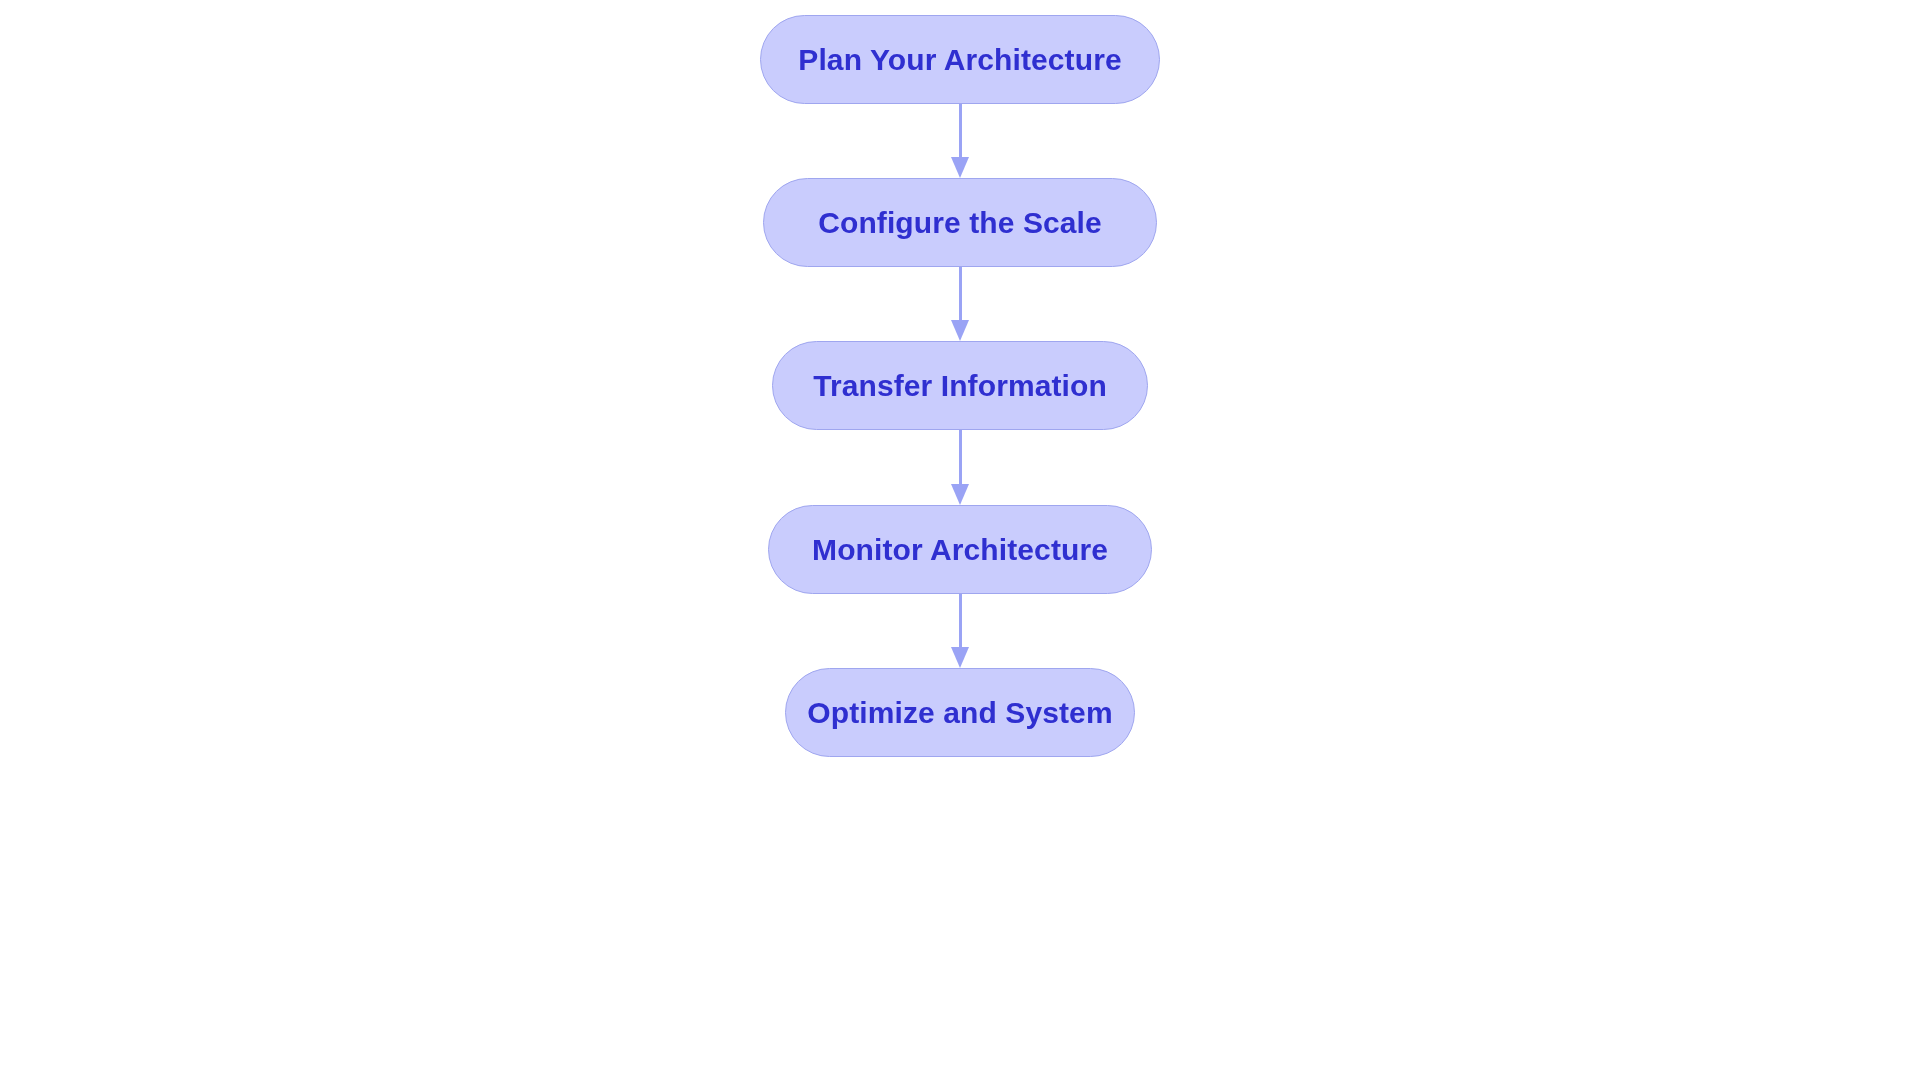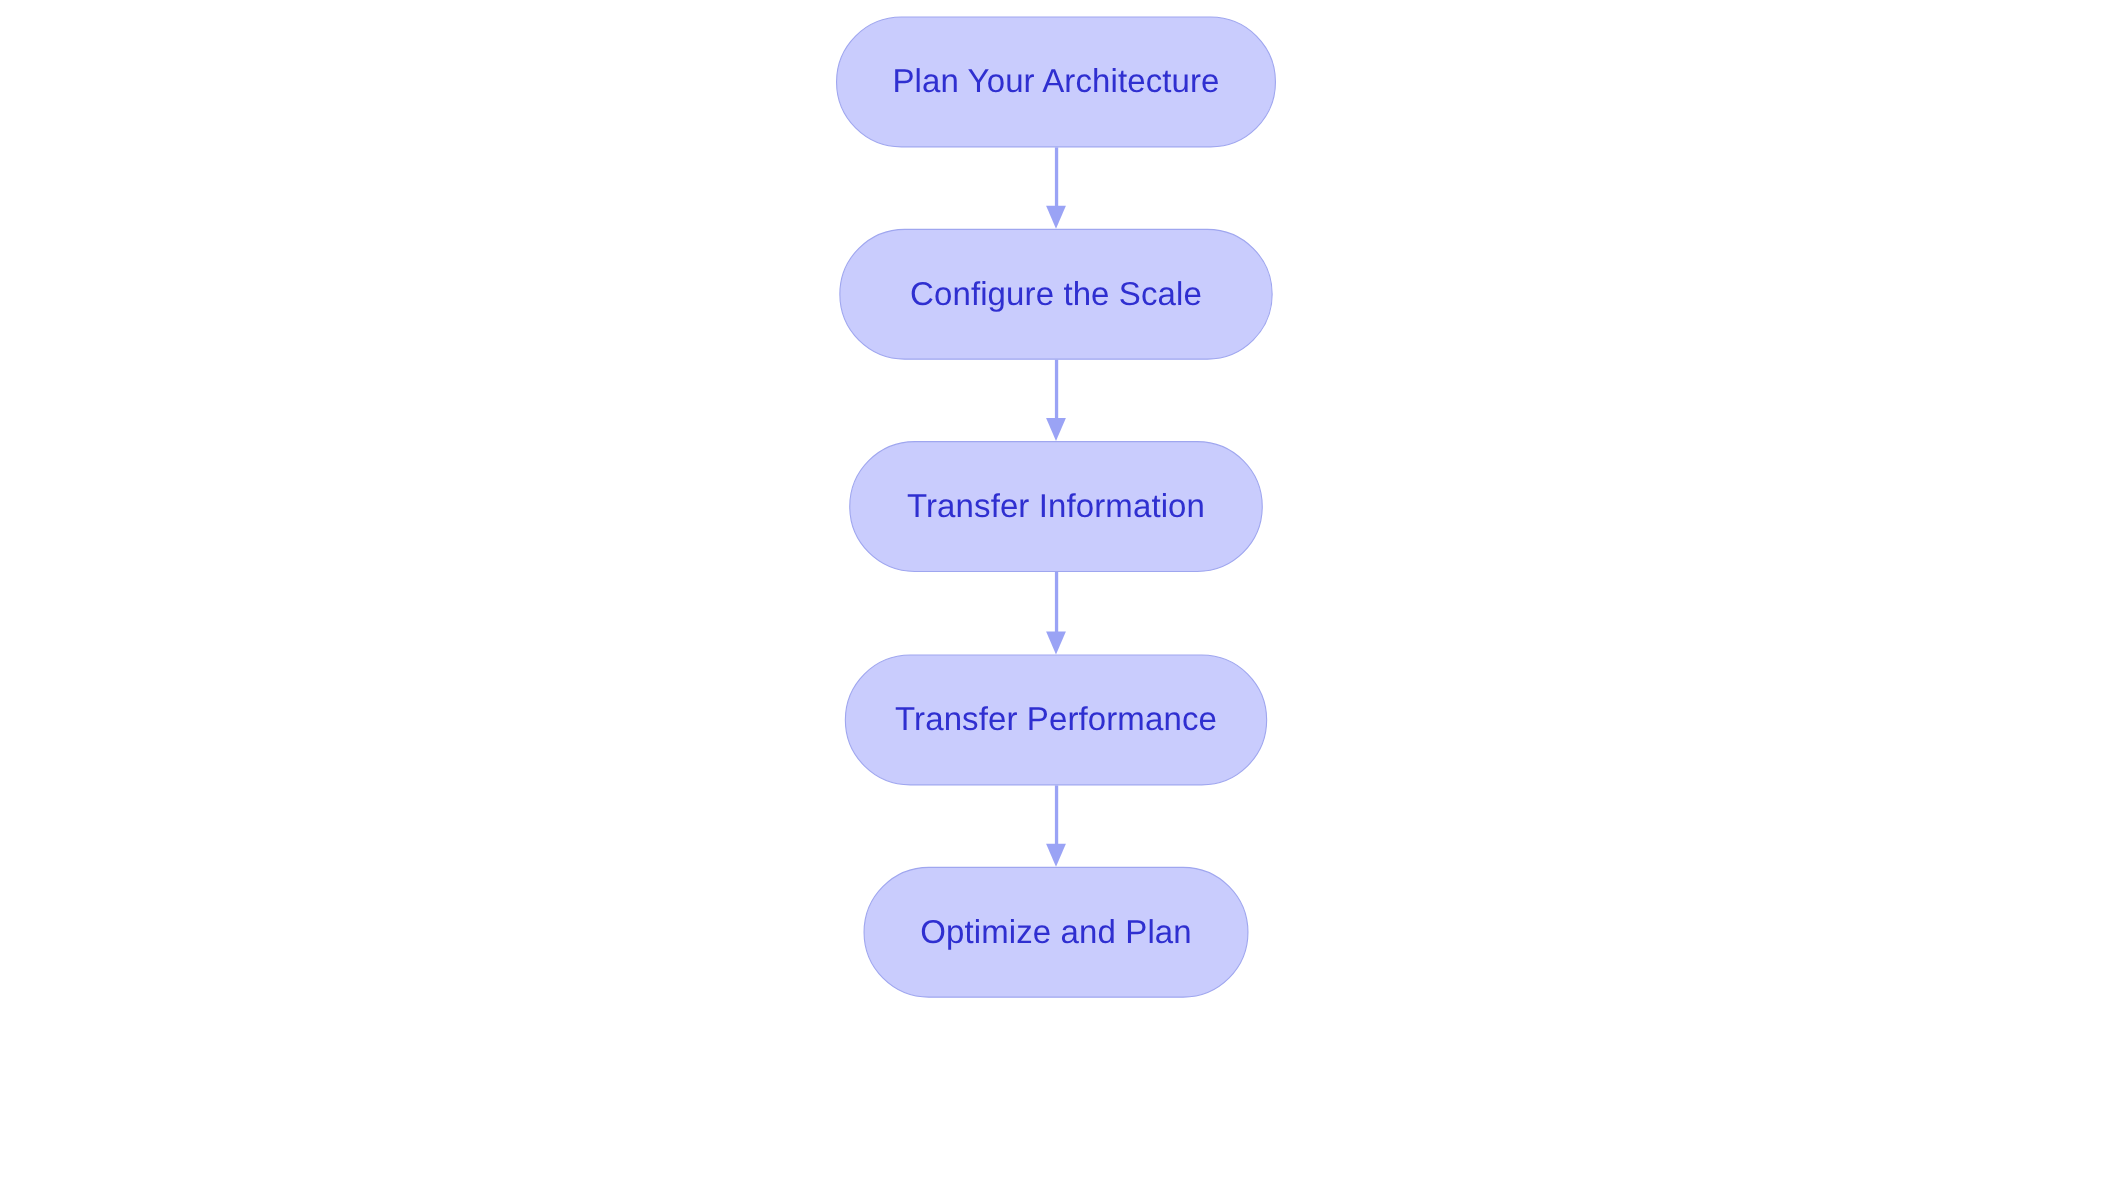--- a/index.html
+++ b/index.html
@@ -36,26 +36,26 @@
   .node {
     box-sizing: border-box;
     display: flex;
     align-items: center;
     justify-content: center;
     background: #c9ccfd;
     border: 1.6px solid #9fa6ef;
     border-radius: 60px;
     color: #2f2fd0;
     font-size: 30px;
-    font-weight: 400;
+    font-weight: 700;
     letter-spacing: 0.1px;
     white-space: nowrap;
     line-height: 1;
     padding: 0 34px;
-    height: 119px;
+    height: 89px;
   }
 
   .node-label {
     display: block;
     pointer-events: none;
   }
 
   
   .node.n0 { width: 400px; }
   .node.n1 { width: 394px; }
@@ -122,26 +122,26 @@
     <div class="node n2">
       <span class="node-label">Transfer Information</span>
     </div>
 
     <div class="connector c2">
       <div class="stem"></div>
       <div class="head"></div>
     </div>
 
     <div class="node n3">
-      <span class="node-label">Transfer Performance</span>
+      <span class="node-label">Monitor Architecture</span>
     </div>
 
     <div class="connector c3">
       <div class="stem"></div>
       <div class="head"></div>
     </div>
 
     <div class="node n4">
-      <span class="node-label">Optimize and Plan</span>
+      <span class="node-label">Optimize and System</span>
     </div>
 
   </div>
 </div>
 
 </body></html>

